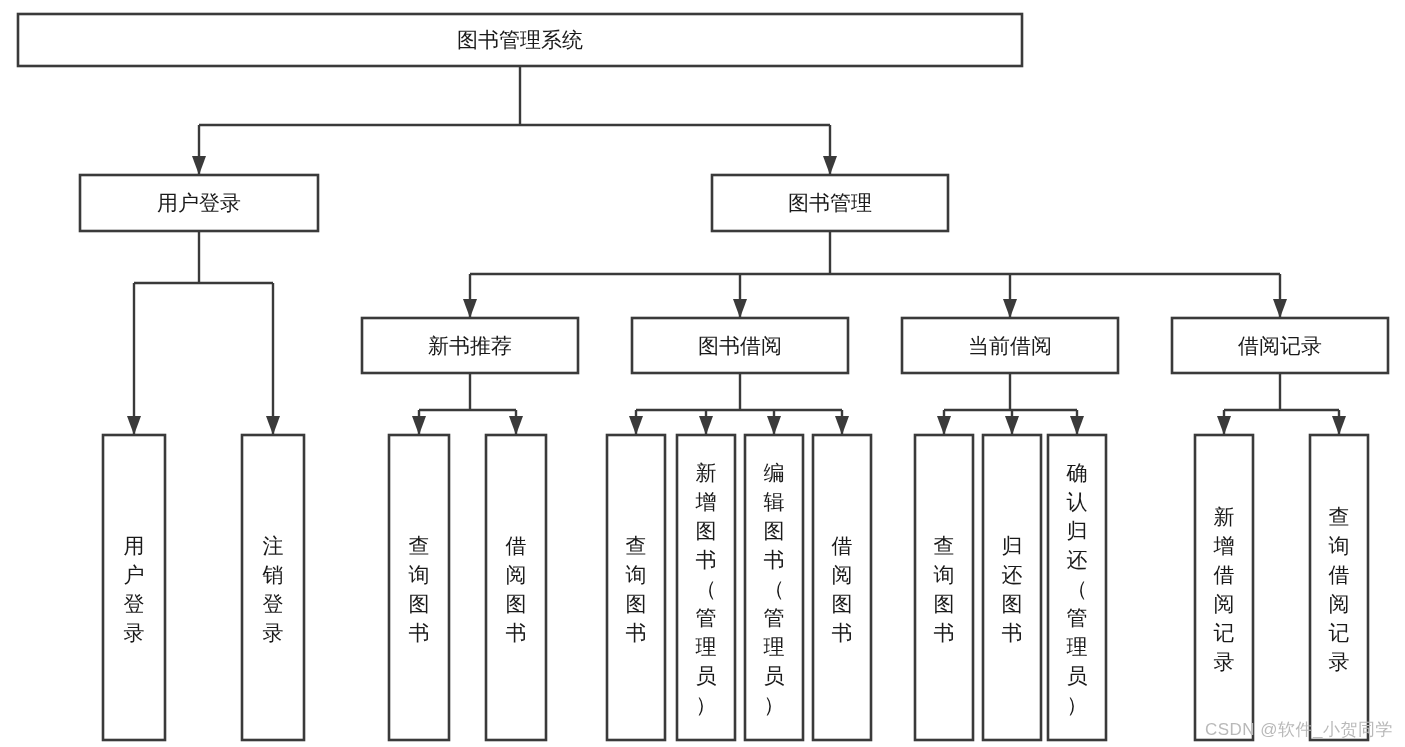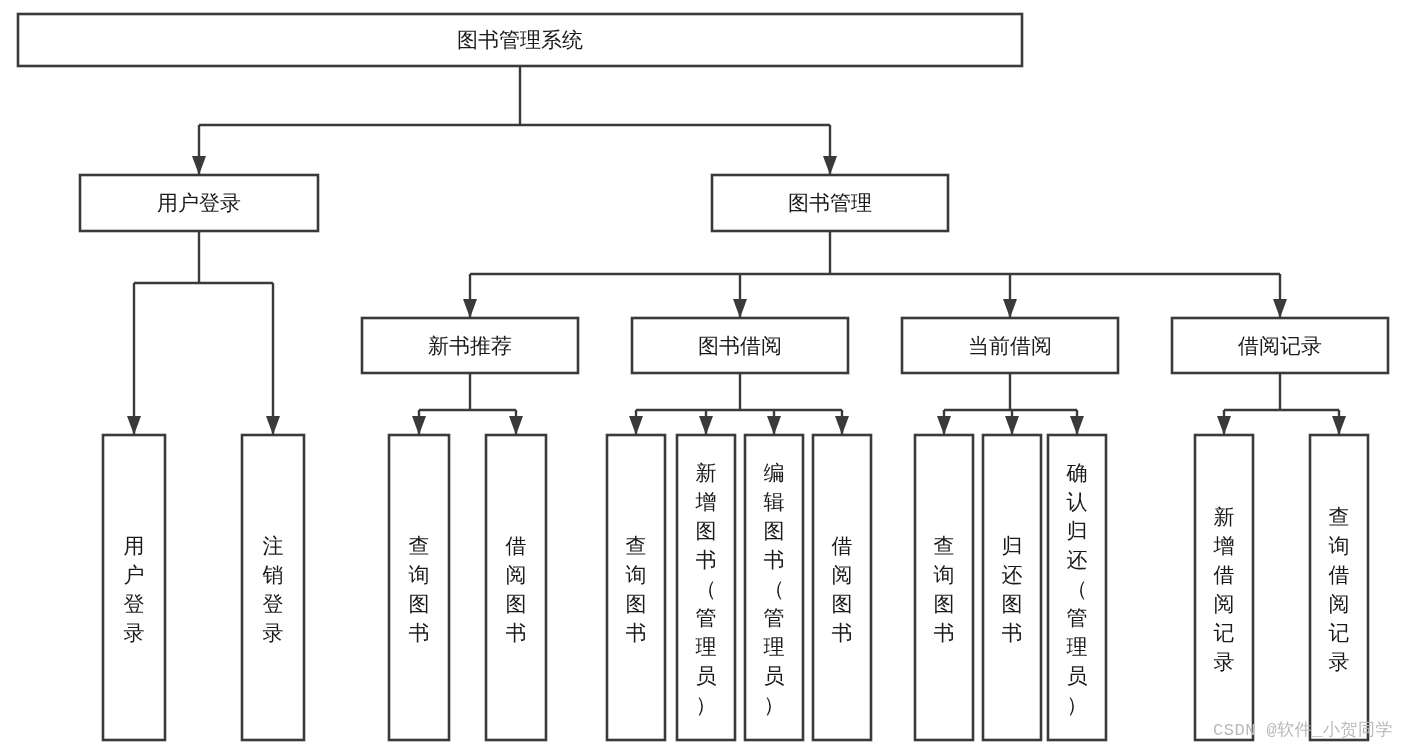--- a/index.html
+++ b/index.html
@@ -54,21 +54,21 @@
   .node-label-v {
     font-family: "DejaVu Sans", "Liberation Sans", sans-serif;
     font-size: 21px;
     fill: #1a1a1a;
     text-anchor: middle;
   }
   .watermark-text {
     position: absolute;
     right: 12px;
     bottom: 6px;
-    font-family: Liberation Mono, monospace;
+    font-family: Liberation Sans, sans-serif;
     font-size: 17px;
     color: #b9b9b9;
     white-space: nowrap;
     letter-spacing: 0.5px;
     pointer-events: none;
   }
 </style>
 </head>
 <body>
 

